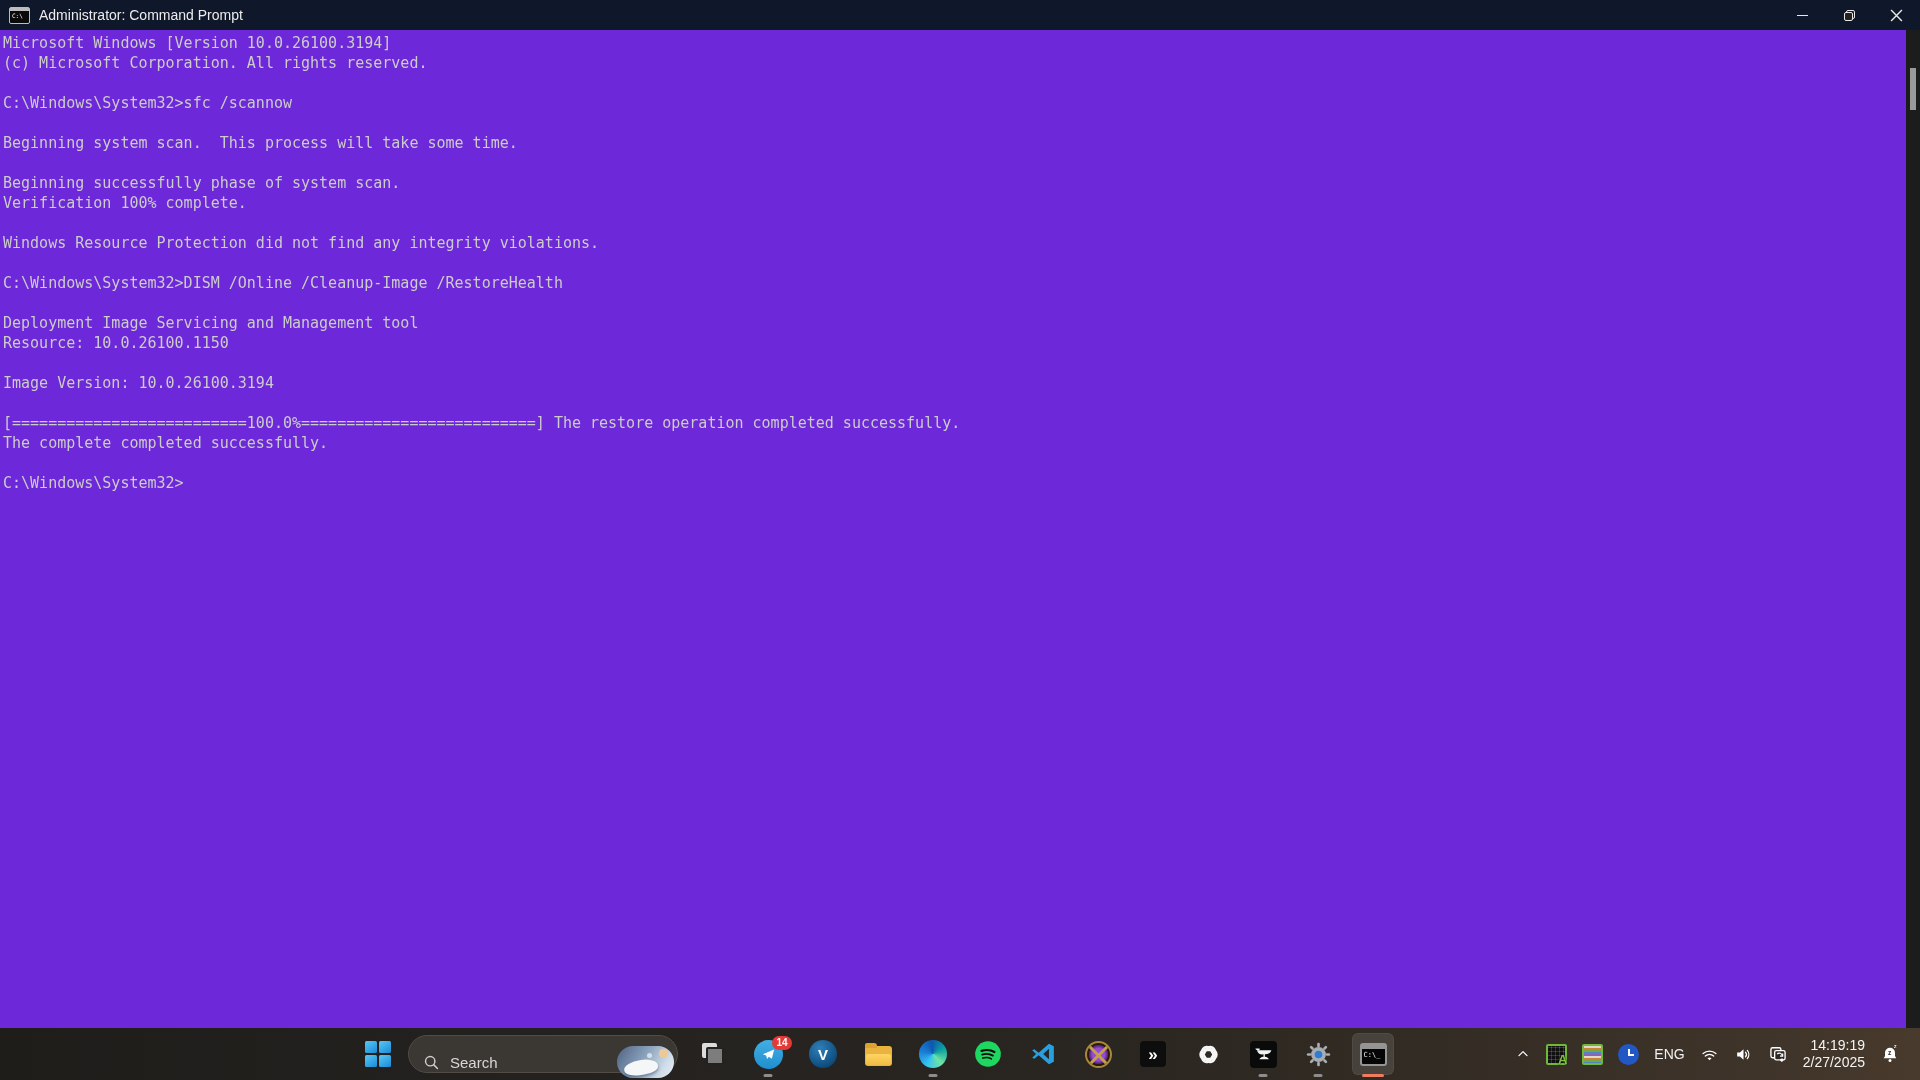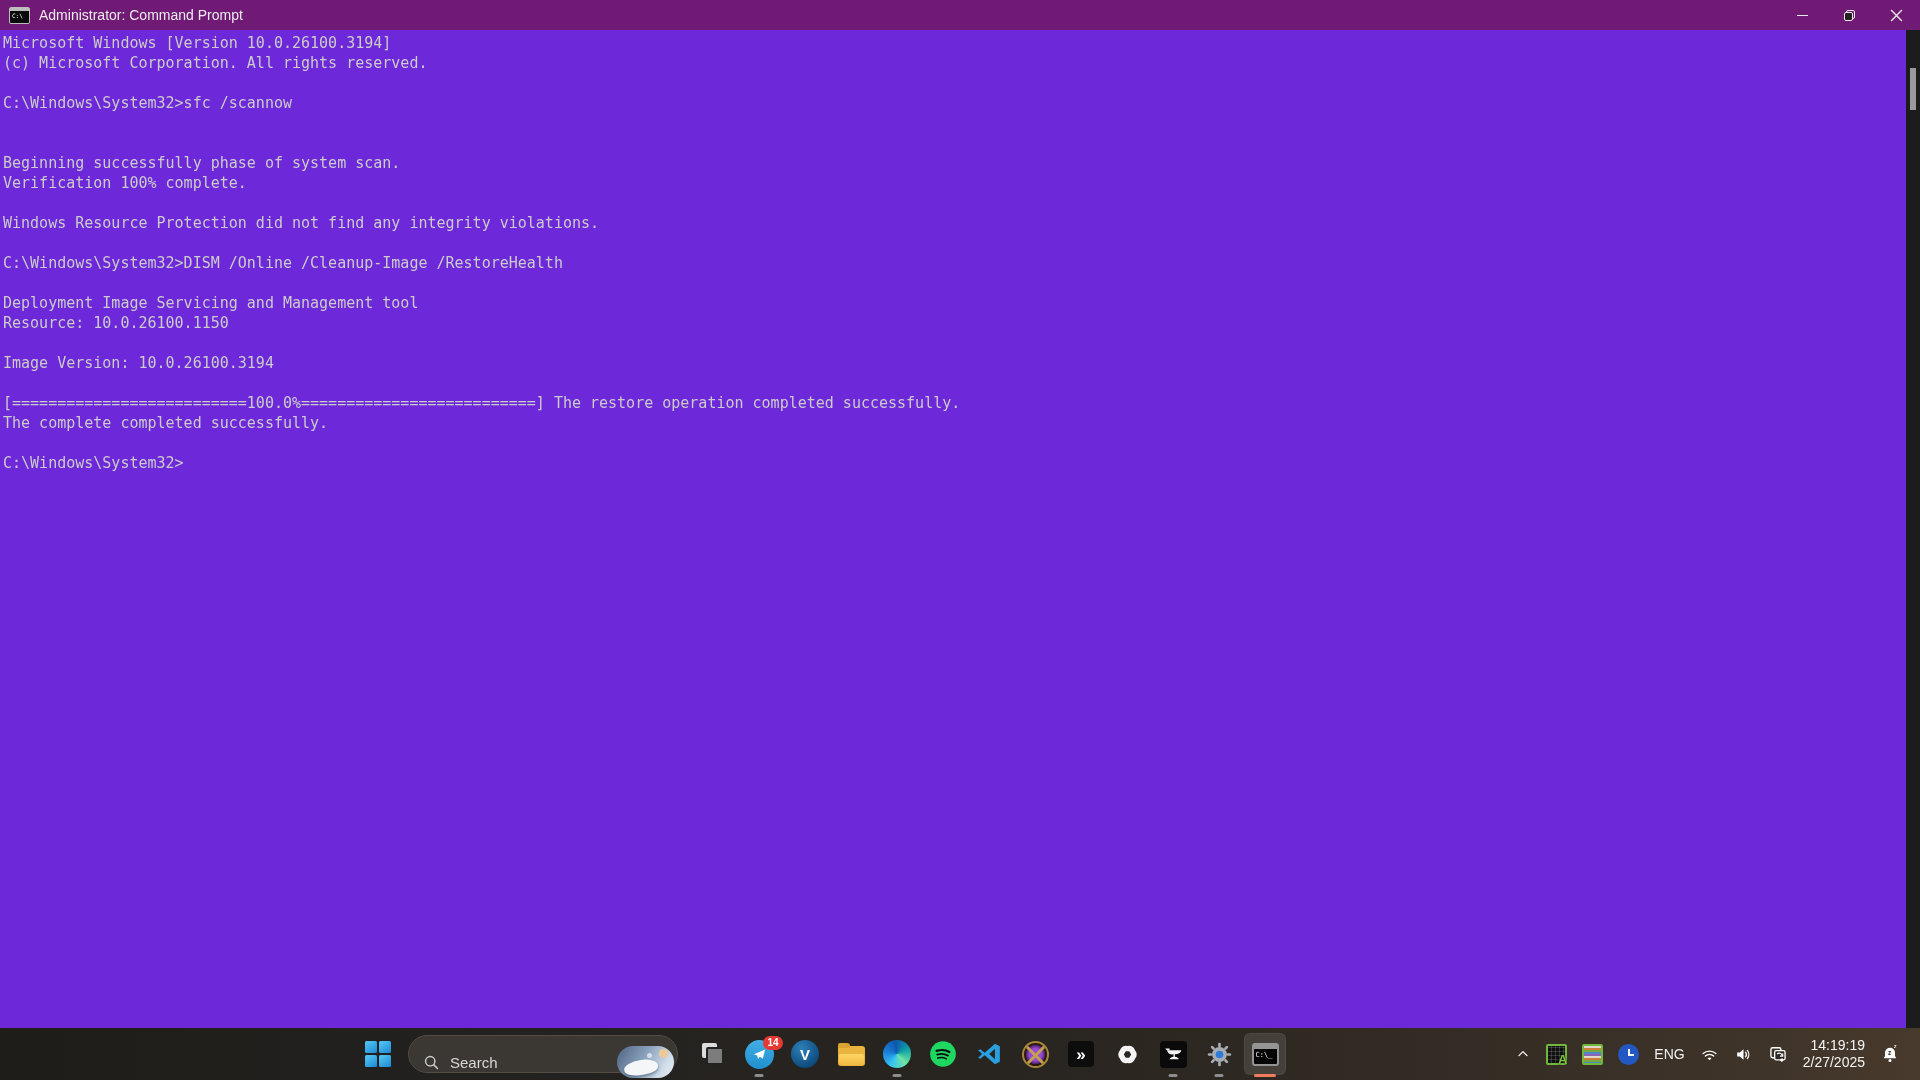--- a/index.html
+++ b/index.html
@@ -4,21 +4,21 @@
 <style>
   html,body{margin:0;padding:0;}
   body{
     width:1920px;height:1080px;overflow:hidden;position:relative;
     background:#000;font-family:"Liberation Sans",sans-serif;
     -webkit-font-smoothing:antialiased;
   }
   
   .titlebar{
     position:absolute;top:0;left:0;right:0;height:30px;
-    background:#701a75;display:flex;align-items:center;z-index:5;
+    background:#0f172a;display:flex;align-items:center;z-index:5;
   }
   .tb-cmdicon{
     width:19px;height:15px;border:1px solid #bdbdbd;border-radius:2px;
     background:#0a0a0a;position:relative;margin-left:9px;flex:none;
   }
   .tb-cmdicon::before{content:"";position:absolute;top:0;left:0;right:0;height:3px;background:#bdbdbd;}
   .tb-cmdicon::after{content:"C:\\";position:absolute;top:4px;left:2px;
     font:6px "DejaVu Sans Mono",monospace;color:#fff;}
   .tb-title{margin-left:9px;font-size:14px;color:#ececec;white-space:nowrap;}
   .controls{margin-left:auto;display:flex;height:100%;}
@@ -56,21 +56,21 @@
   .weather{
     margin-left:auto;width:57px;height:32px;border-radius:16px;overflow:hidden;position:relative;
     background:linear-gradient(120deg,#4e6282 0%,#8ba3bd 45%,#cfdce8 78%,#e9eff5 100%);
   }
   .weather::before{content:"";position:absolute;left:7px;bottom:3px;width:34px;height:15px;
     background:#f4f6f8;border-radius:60% 55% 50% 50%;transform:rotate(-8deg);
     box-shadow:0 2px 3px rgba(40,60,90,.45);}
   .weather::after{content:"";position:absolute;right:6px;top:3px;width:9px;height:9px;border-radius:50%;
     background:#edc997;box-shadow:-14px 2px 0 -2px rgba(240,245,250,.7);}
   
-  .apps{display:flex;height:100%;}
+  .apps{display:flex;gap:9px;height:100%;}
   .cell{width:46px;height:52px;position:relative;display:flex;align-items:center;justify-content:center;}
   .runbar{position:absolute;bottom:3px;left:50%;transform:translateX(-50%);
     width:9px;height:3px;border-radius:2px;background:#8d8d8d;}
   .cell.active .activebg{position:absolute;left:2px;right:2px;top:5px;bottom:5px;
     background:rgba(255,255,255,.11);border:1px solid rgba(255,255,255,.05);border-radius:6px;}
   .cell.active .runbar{width:22px;height:3px;background:#ef7d5d;}
   .taskview{position:relative;width:24px;height:24px;}
   .taskview::before{content:"";position:absolute;top:1px;left:1px;width:15px;height:15px;background:#dcdcdc;border-radius:2px;}
   .taskview::after{content:"";position:absolute;bottom:1px;right:1px;width:14px;height:14px;background:#7d7d7d;border-radius:2px;border:2px solid #242220;}
   .telegram{width:29px;height:29px;border-radius:50%;background:linear-gradient(180deg,#42aee4,#1f8fce);
@@ -132,20 +132,21 @@
     </div>
   </div>
 </div>
 
 <div class="term">
   <div class="tl">Microsoft Windows [Version 10.0.26100.3194]</div>
   <div class="tl">(c) Microsoft Corporation. All rights reserved.</div>
   <div class="tl"></div>
   <div class="tl">C:\Windows\System32&gt;sfc /scannow</div>
   <div class="tl"></div>
+  <div class="tl">Beginning system scan.  This process will take some time.</div>
   <div class="tl"></div>
   <div class="tl">Beginning successfully phase of system scan.</div>
   <div class="tl">Verification 100% complete.</div>
   <div class="tl"></div>
   <div class="tl">Windows Resource Protection did not find any integrity violations.</div>
   <div class="tl"></div>
   <div class="tl">C:\Windows\System32&gt;DISM /Online /Cleanup-Image /RestoreHealth</div>
   <div class="tl"></div>
   <div class="tl">Deployment Image Servicing and Management tool</div>
   <div class="tl">Resource: 10.0.26100.1150</div>

